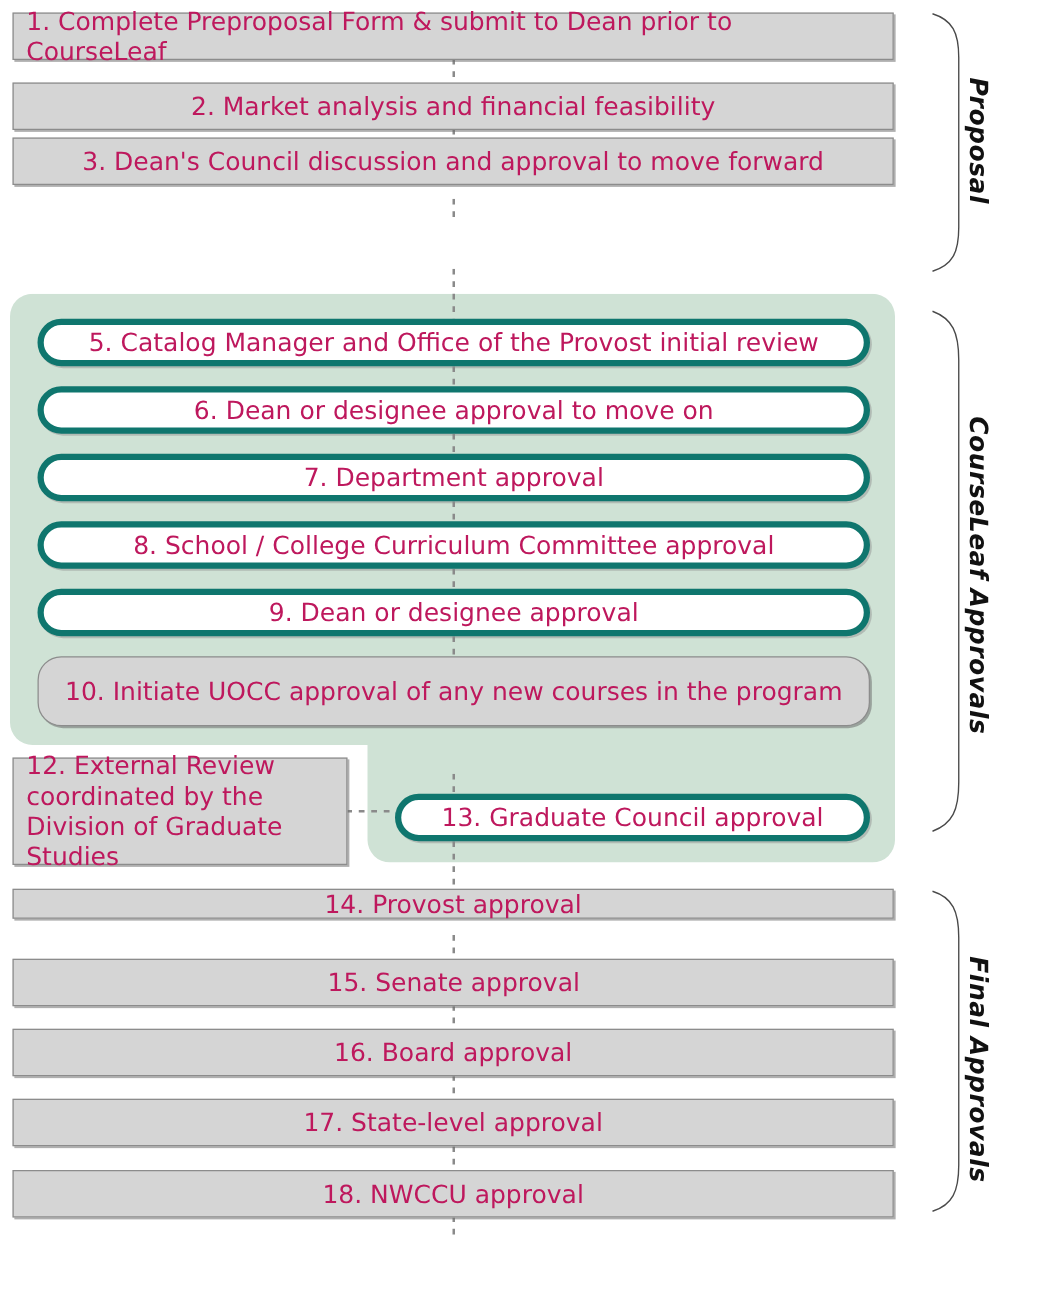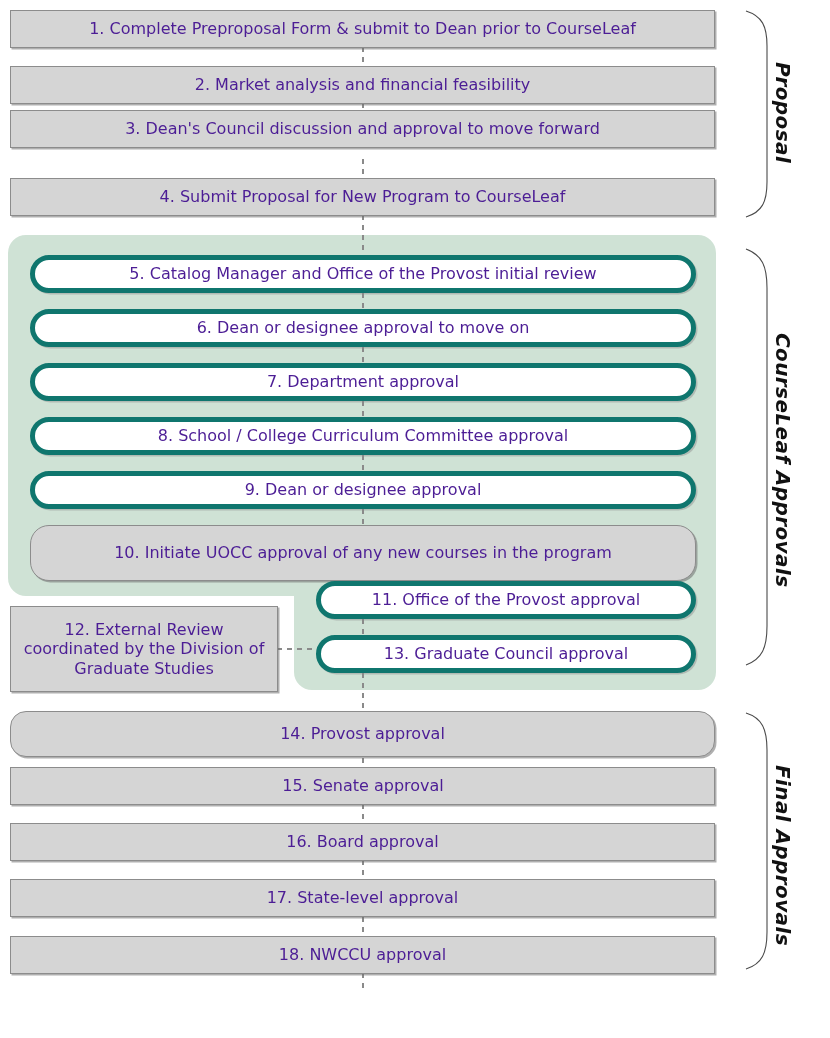--- a/index.html
+++ b/index.html
@@ -55,24 +55,23 @@
   }
   .green-wrap svg { display: block; }
 
   
   .node {
     position: absolute;
     box-sizing: border-box;
     display: flex;
     align-items: center;
     justify-content: center;
-    text-align: center;
-    font-size: 16px;
+    font-size: 20px;
     line-height: 1.22;
-    color: #4c1d95;
+    color: #be185d;
     padding: 2px 10px;
     z-index: 2;
   }
   .node.gray-rect {
     background: #d5d5d5;
     border: 1px solid #8c8c8c;
     box-shadow: 1.5px 1.5px 0 rgba(110,110,110,0.55);
   }
   .node.white-round {
     background: #ffffff;
@@ -151,54 +150,48 @@
 
   <div class="node gray-rect" style="left:10px; top:10px; width:705px; height:38px;">
     <span>1. Complete Preproposal Form &amp; submit to Dean prior to CourseLeaf</span>
   </div>
   <div class="node gray-rect" style="left:10px; top:66px; width:705px; height:38px;">
     <span>2. Market analysis and financial feasibility</span>
   </div>
   <div class="node gray-rect" style="left:10px; top:110px; width:705px; height:38px;">
     <span>3. Dean's Council discussion and approval to move forward</span>
   </div>
-  <div class="node gray-rect" style="left:10px; top:178px; width:705px; height:38px;">
-    <span>4. Submit Proposal for New Program to CourseLeaf</span>
-  </div>
 
   <div class="node white-round" style="left:30px; top:255px; width:666px; height:38px;">
     <span>5. Catalog Manager and Office of the Provost initial review</span>
   </div>
   <div class="node white-round" style="left:30px; top:309px; width:666px; height:38px;">
     <span>6. Dean or designee approval to move on</span>
   </div>
   <div class="node white-round" style="left:30px; top:363px; width:666px; height:38px;">
     <span>7. Department approval</span>
   </div>
   <div class="node white-round" style="left:30px; top:417px; width:666px; height:38px;">
     <span>8. School / College Curriculum Committee approval</span>
   </div>
   <div class="node white-round" style="left:30px; top:471px; width:666px; height:38px;">
     <span>9. Dean or designee approval</span>
   </div>
   <div class="node gray-round" style="left:30px; top:525px; width:666px; height:56px;">
     <span>10. Initiate UOCC approval of any new courses in the program</span>
   </div>
-  <div class="node white-round" style="left:316px; top:581px; width:380px; height:38px;">
-    <span>11. Office of the Provost approval</span>
-  </div>
   <div class="node white-round" style="left:316px; top:635px; width:380px; height:38px;">
     <span>13. Graduate Council approval</span>
   </div>
 
   <div class="node gray-rect" style="left:10px; top:606px; width:268px; height:86px; z-index:4;">
     <span>12. External Review coordinated by the Division of Graduate Studies</span>
   </div>
 
-  <div class="node gray-rect" style="left:10px; top:711px; width:705px; height:46px;border-radius:16px;">
+  <div class="node gray-rect" style="left:10px; top:711px; width:705px; height:24px;">
     <span>14. Provost approval</span>
   </div>
   <div class="node gray-rect" style="left:10px; top:767px; width:705px; height:38px;padding-left:11px;">
     <span>15. Senate approval</span>
   </div>
   <div class="node gray-rect" style="left:10px; top:823px; width:705px; height:38px;">
     <span>16. Board approval</span>
   </div>
   <div class="node gray-rect" style="left:10px; top:879px; width:705px; height:38px;">
     <span>17. State-level approval</span>

